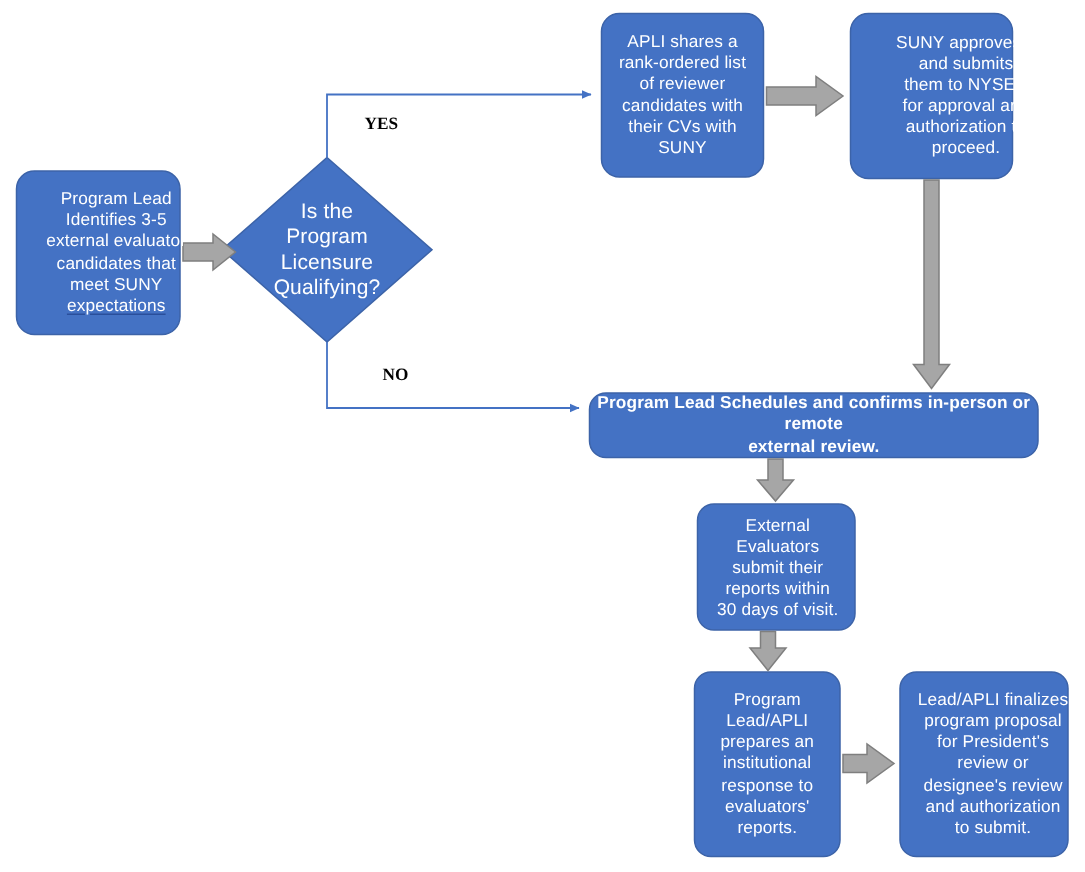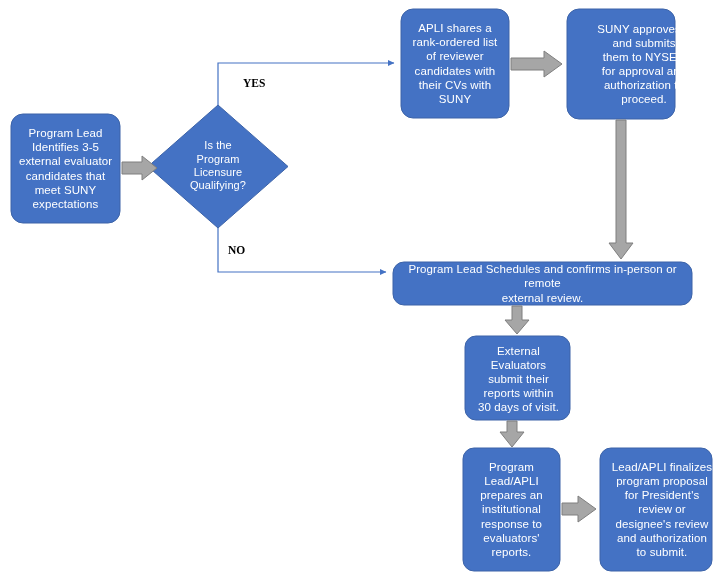--- a/index.html
+++ b/index.html
@@ -8,26 +8,26 @@
   #canvas{position:absolute;left:0;top:0;width:723px;height:581px;}
 
   svg.layer{position:absolute;left:0;top:0;width:723px;height:581px;overflow:visible;}
   svg.shapes{z-index:1;}
   svg.connectors{z-index:2;}
 
   .node{position:absolute;z-index:3;display:flex;align-items:center;justify-content:center;
         text-align:center;color:#ffffff;line-height:1.22;
         font-size:11.5px;letter-spacing:0.1px;pointer-events:auto;}
   .node span{display:block;padding:0 5px;}
-  .node.wide{font-size:11.5px;}
-  .node.diamond{font-size:11px;}
+  .node.wide{font-size:11.5px;font-weight:bold;}
+  .node.diamond{font-size:14px;}
 
   .edge-label{position:absolute;z-index:4;color:#000000;font-weight:bold;font-size:11.5px;font-family:Liberation Serif, serif;}
 
-  .ul{text-decoration-color:#2a4f9b;text-underline-offset:2px;}
+  .ul{text-decoration:underline;text-decoration-color:#2a4f9b;text-underline-offset:2px;}
 </style>
 </head>
 <body style="background: rgb(255, 255, 255);">
 
 <div id="canvas">
 
   <svg class="layer shapes" viewBox="0 0 723 581">
 
     <rect x="11" y="114" width="109" height="109" rx="12" ry="12" fill="#4472C4" stroke="#3C63A8" stroke-width="1"></rect>
 
@@ -63,21 +63,21 @@
       <marker id="bluearrow" markerWidth="7" markerHeight="7" refX="6" refY="3.5" orient="auto" markerUnits="userSpaceOnUse">
         <path d="M0,0.6 L6.4,3.5 L0,6.4 z" fill="#4472C4"></path>
       </marker>
     </defs>
 
     <path d="M218,105 L218,63 L394,63" fill="none" stroke="#4472C4" stroke-width="1.2" marker-end="url(#bluearrow)"></path>
 
     <path d="M218,228 L218,272 L386,272" fill="none" stroke="#4472C4" stroke-width="1.2" marker-end="url(#bluearrow)"></path>
   </svg>
 
-  <div class="node" style="left: 11px; top: 114px; width: 109px; height: 109px; color: rgb(255, 255, 255);">
+  <div class="node" style="left: 11px; top: 114px; width: 109px; height: 109px; color: rgb(255, 255, 255); padding-left: 12px;">
     <span>Program Lead<br>Identifies 3-5<br>external evaluator<br>candidates that<br>meet SUNY<br><span class="ul">expectations</span></span>
   </div>
 
   <div class="node diamond" style="left: 163px; top: 116px; width: 110px; height: 100px; color: rgb(255, 255, 255);">
     <span>Is the<br>Program<br>Licensure<br>Qualifying?</span>
   </div>
 
   <div class="node" style="left: 401px; top: 9px; width: 108px; height: 109px; color: rgb(255, 255, 255); border-radius: 28px;">
     <span>APLI shares a<br>rank-ordered list<br>of reviewer<br>candidates with<br>their CVs with<br>SUNY</span>
   </div>
@@ -97,15 +97,15 @@
   <div class="node" style="left: 463px; top: 448px; width: 97px; height: 123px; color: rgb(255, 255, 255);">
     <span>Program<br>Lead/APLI<br>prepares an<br>institutional<br>response to<br>evaluators'<br>reports.</span>
   </div>
 
   <div class="node" style="left: 600px; top: 448px; width: 124px; height: 123px; color: rgb(255, 255, 255);">
     <span>Lead/APLI finalizes<br>program proposal<br>for President's<br>review or<br>designee's review<br>and authorization<br>to submit.</span>
   </div>
 
   <div class="edge-label" style="left: 243px; top: 77px; color: rgb(0, 0, 0);">YES</div>
 
-  <div class="edge-label" style="left: 228px; top: 244px; color: rgb(0, 0, 0);">NO</div>
+  <div class="edge-label" style="left: 255px; top: 244px; color: rgb(0, 0, 0);">NO</div>
 
 </div>
 
 </body></html>

